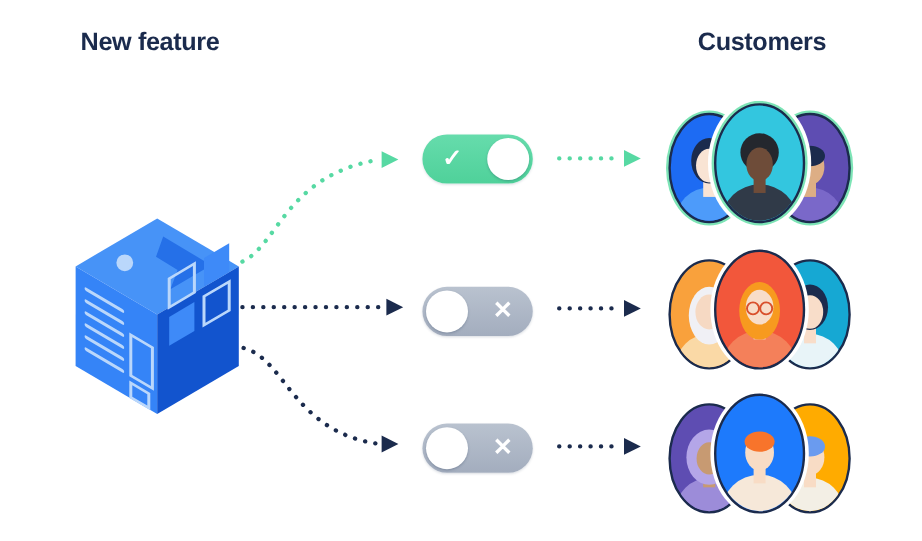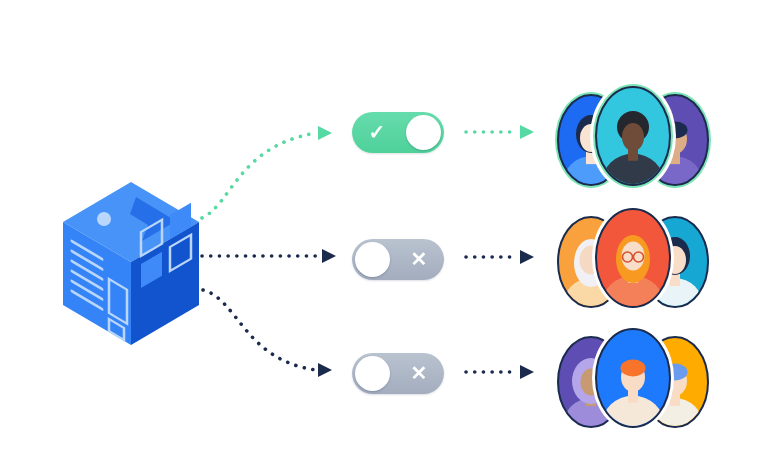--- a/index.html
+++ b/index.html
@@ -39,20 +39,22 @@
   .group-svg{position:absolute;width:172px;height:106px;}
   .group-1{left:547px;top:84px;}
   .group-2{left:547px;top:206px;}
   .group-3{left:547px;top:326px;}
 </style>
 </head>
 <body>
 
 <div class="canvas">
 
+  <div class="heading left" style="color: rgb(27, 43, 77);">New feature</div>
+  <div class="heading right" style="color: rgb(27, 43, 77);">Customers</div>
 
   <svg class="arrows" viewBox="0 0 768 451">
     <g>
       <path d="M 202 218 C 232 204, 238 146, 316 133" stroke="#57D9A3"></path>
       <polygon points="318,126 332,133 318,140" fill="#57D9A3"></polygon>
     </g>
     <g>
       <path d="M 202 256 L 320 256" stroke="#1B2B4D"></path>
       <polygon points="322,249 336,256 322,263" fill="#1B2B4D"></polygon>
     </g>

